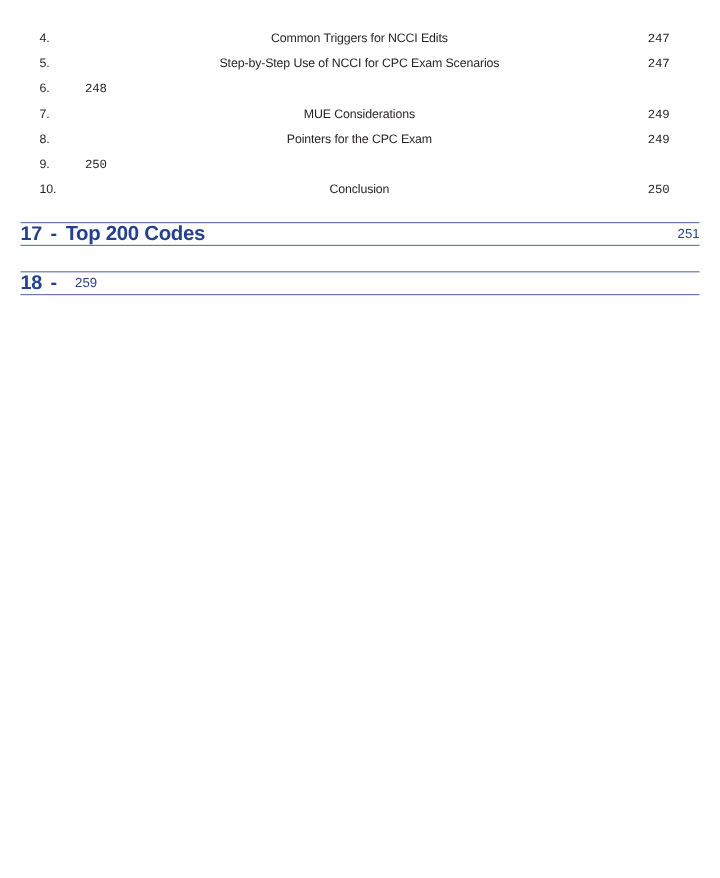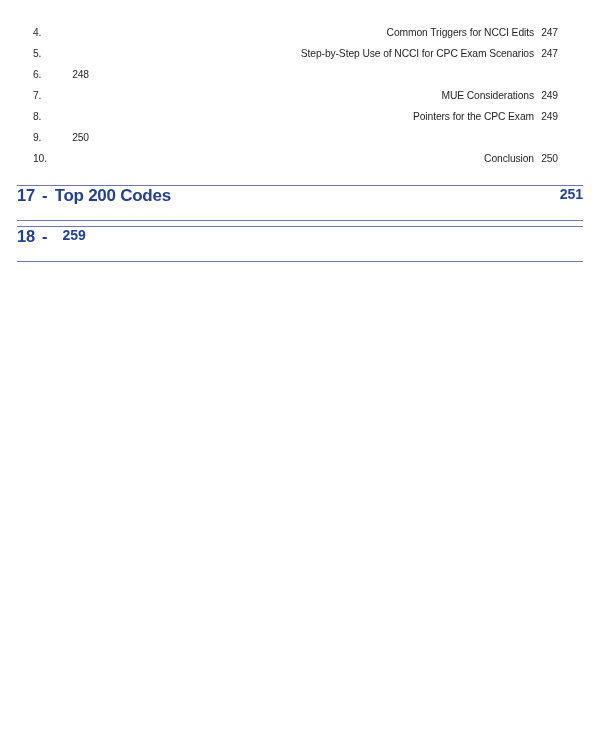--- a/index.html
+++ b/index.html
@@ -44,50 +44,51 @@
   }
   .subitem-num {
     width: 32px;
     flex: 0 0 32px;
     text-align: left;
     font-size: 10.3px;
     color: #231f20;
   }
   .subitem-title {
     flex: 1 1 auto;
-    text-align: right;
+    text-align: center;
     white-space: nowrap;
     overflow: hidden;
     text-overflow: ellipsis;
   }
   .subitem-page {
     flex: 0 0 auto;
     text-align: right;
     min-width: 24px;
     color: #231f20;
+    font-family: Liberation Mono, monospace;
   }
 
   
   .chapters {
     margin: 0;
     padding: 0;
     list-style: none;
     margin-top: 11px;
   }
   .chapter {
     margin: 0 17px;
     border-top: 1.4px solid #6b79ae;
     border-bottom: 1.4px solid #6b79ae;
-    height: 36px;
+    height: 20px;
     display: flex;
-    align-items: flex-start;
+    align-items: center;
     box-sizing: border-box;
   }
   .chapter + .chapter {
-    margin-top: 5px;
+    margin-top: 21px;
   }
   .chapter-num {
     flex: 0 0 auto;
     font-size: 16.5px;
     font-weight: bold;
     color: #25408f;
     letter-spacing: -0.01em;
   }
   .chapter-dash {
     flex: 0 0 auto;
@@ -100,22 +101,22 @@
     flex: 1 1 auto;
     font-size: 17px;
     font-weight: bold;
     color: #25408f;
     letter-spacing: -0.015em;
     white-space: nowrap;
     overflow: hidden;
   }
   .chapter-page {
     flex: 0 0 auto;
-    font-size: 14px;
-    font-weight: bold;
+    font-size: 11px;
+    font-weight: normal;
     color: #25408f;
     text-align: right;
     padding-left: 8px;
   }
 </style>
 </head>
 <body>
 
 <div class="page">
 

